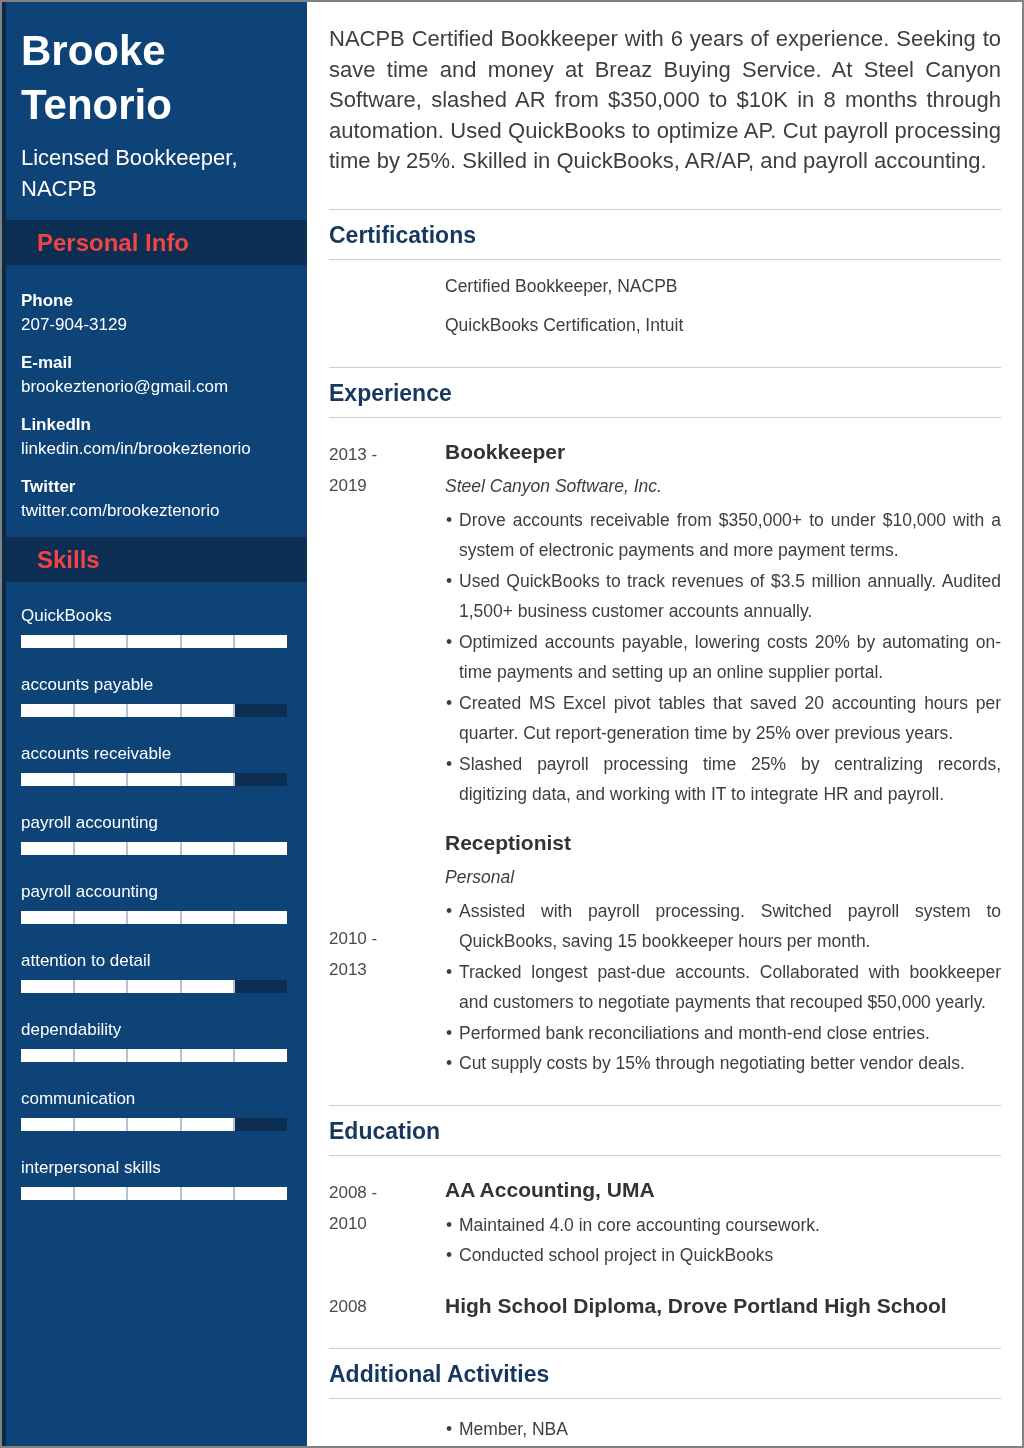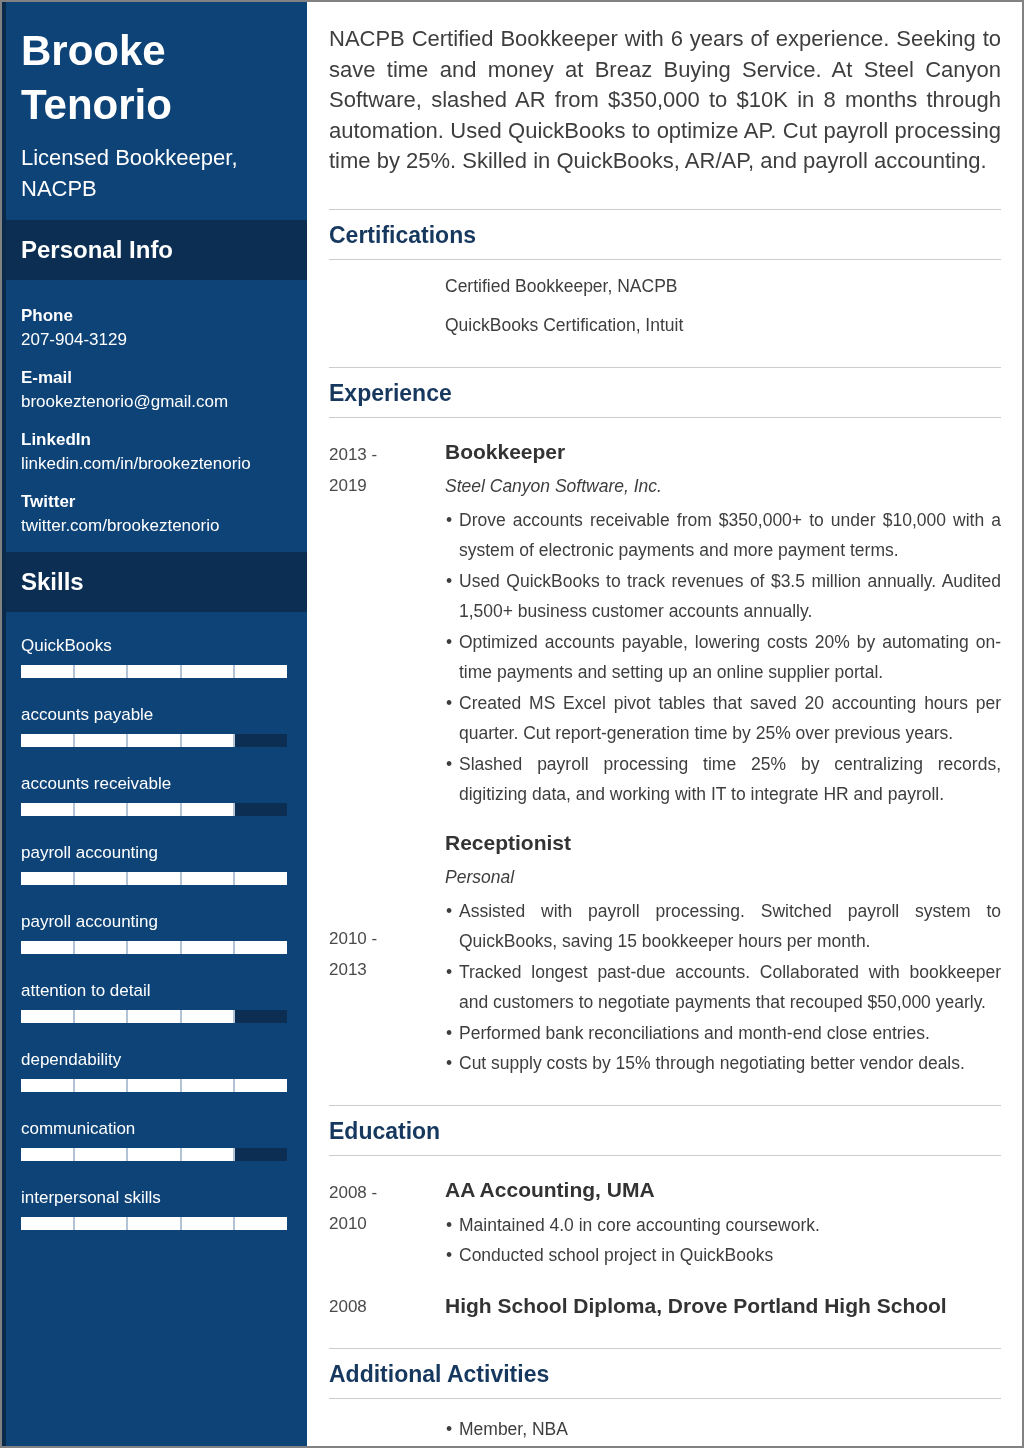--- a/index.html
+++ b/index.html
@@ -17,22 +17,22 @@
   *{box-sizing:border-box;margin:0;padding:0;}
   html,body{margin:0;padding:0;background:#fff;}
   body{width:1024px;height:1448px;font-family:"Liberation Sans",sans-serif;color:var(--text);}
   .page{width:1024px;height:1448px;border:2px solid var(--page-border);display:flex;overflow:hidden;background:#fff;}
 
   
   .sidebar{flex:0 0 305px;background:var(--sidebar-bg);color:#fff;position:relative;padding:0 20px 0 19px;}
   .sidebar::before{content:"";position:absolute;left:0;top:0;bottom:0;width:4px;background:var(--sidebar-edge);}
   .name{margin-top:22px;font-size:42px;font-weight:700;line-height:54px;color:#fff;}
   .subtitle{margin-top:10px;font-size:22px;line-height:31px;color:#fff;font-weight:400;}
-  .side-band{margin-left:-19px;margin-right:-20px;padding-left:19px;height:60px;display:flex;align-items:center;
-             background:var(--sidebar-band);font-size:24px;font-weight:700;color:#ffffff;}
+  .side-band{margin-left:-19px;margin-right:-20px;padding-left:35px;height:45px;display:flex;align-items:center;
+             background:var(--sidebar-band);font-size:24px;font-weight:700;color:#ef4444;}
   #personal-band{margin-top:16px;}
   #skills-band{margin-top:2px;}
   .p-list{margin-top:24px;}
   .p-item{margin-bottom:14px;}
   .p-label{font-size:17px;font-weight:700;line-height:24px;color:#fff;}
   .p-value{font-size:17px;line-height:24px;color:#fff;font-weight:400;}
   .s-list{margin-top:22px;}
   .skill{margin-bottom:25px;}
   .skill-name{font-size:17px;line-height:24px;color:#fff;font-weight:400;}
   .skill-bar{margin-top:7px;height:13px;display:flex;gap:2px;background:var(--bar-track);}

